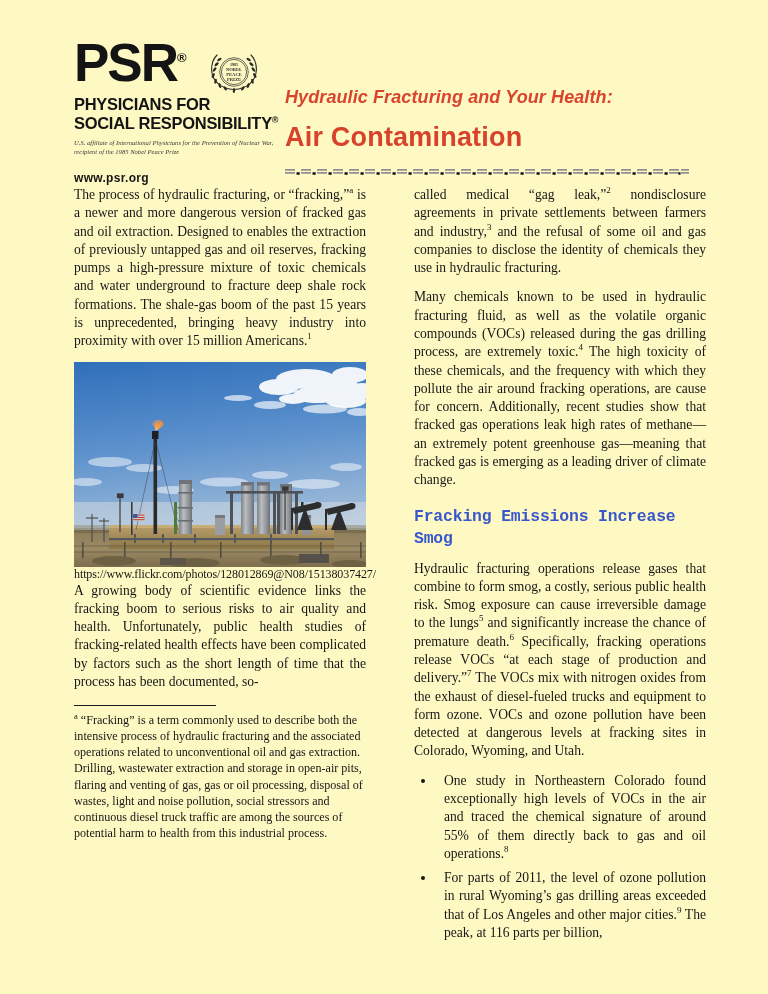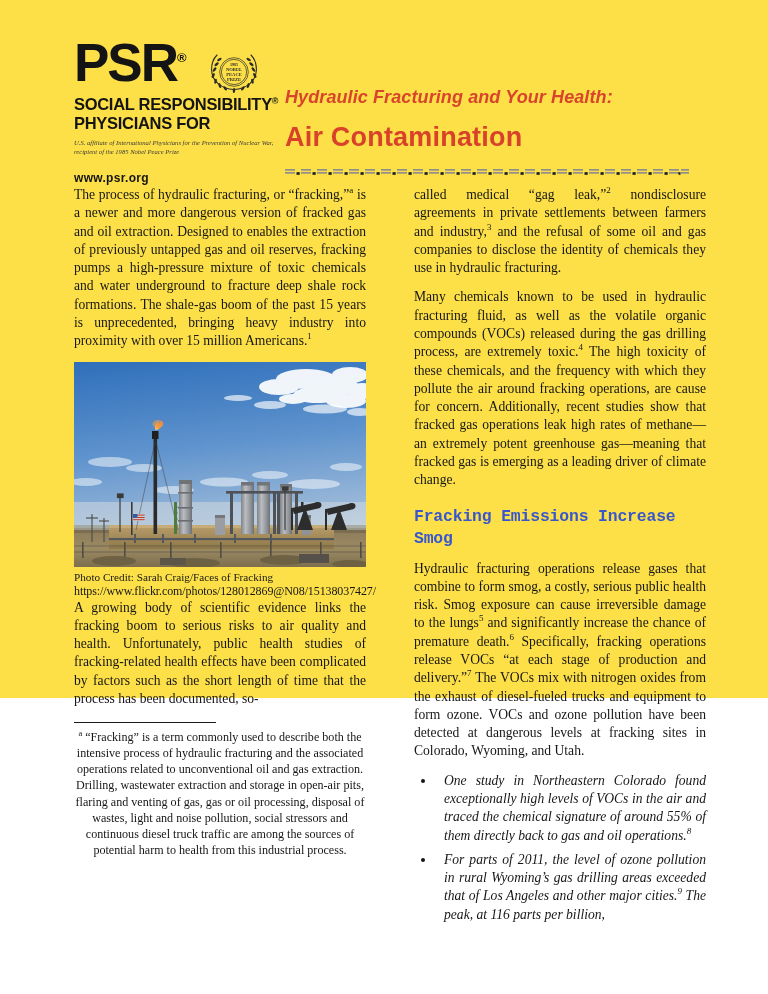--- a/index.html
+++ b/index.html
@@ -10,23 +10,23 @@
   body {
     width: 768px;
     height: 994px;
     font-family: "Liberation Serif", serif;
     color: #1a1a1a;
     position: relative;
     overflow: hidden;
   }
   .page {
     width: 768px;
-    height: 698px;
+    height: 994px;
     position: relative;
-    background: #fde047;
+    background: #fef9c3;
   }
 
   
   .header {
     position: absolute;
     left: 0; top: 0;
     width: 768px;
     height: 178px;
   }
   .brand-block {
@@ -176,21 +176,21 @@
   
   .footnote-rule {
     width: 142px;
     height: 0;
     border-top: 1.3px solid #1b1b1b;
     margin: 14px 0 6px 0;
   }
   .footnote {
     font-size: 12.1px;
     line-height: 1.33;
-    text-align: center;
+    text-align: left;
     color: #161616;
   }
   .footnote .fn-mark {
     font-size: 8.5px;
     vertical-align: super;
     line-height: 0;
   }
 
   
   h2.section-heading {
@@ -209,21 +209,20 @@
     padding: 0;
     list-style: none;
   }
   ul.bullets li {
     position: relative;
     padding-left: 30px;
     margin-bottom: 6px;
     text-align: justify;
     font-size: 13.6px;
     line-height: 1.345;
-    font-style: italic;
   }
   ul.bullets li .bullet-dot {
     position: absolute;
     left: 7px;
     top: 7px;
     width: 4px;
     height: 4px;
     background: #161616;
     border-radius: 50%;
   }
@@ -231,22 +230,22 @@
 </head>
 <body>
 
 <div class="page">
 
   <div class="header">
 
     <div class="brand-block">
       <div class="psr-wordmark"><span>PSR</span><span class="psr-reg">®</span></div>
       <div class="psr-name">
+        <div>PHYSICIANS FOR</div>
         <div><span>SOCIAL RESPONSIBILITY</span><span class="sup">®</span></div>
-        <div>PHYSICIANS FOR</div>
       </div>
       <div class="psr-affil">U.S. affiliate of International Physicians for the Prevention of Nuclear War, recipient of the 1985 Nobel Peace Prize</div>
       <div class="psr-url">www.psr.org</div>
     </div>
 
     <div class="nobel-seal">
       <svg viewBox="0 0 62 62" width="62" height="62" aria-hidden="true">
         <g stroke="#2b2b2b" fill="none" stroke-width="0.7">
           <circle cx="31" cy="30" r="14.3"></circle>
           <circle cx="31" cy="30" r="12.6"></circle>
@@ -567,21 +566,20 @@
 
         <g fill="#6b5f42" opacity="0.9">
           <ellipse cx="40" cy="199" rx="22" ry="5"></ellipse>
           <ellipse cx="120" cy="201" rx="26" ry="5"></ellipse>
           <ellipse cx="210" cy="198" rx="24" ry="5"></ellipse>
           <ellipse cx="276" cy="202" rx="18" ry="4"></ellipse>
         </g>
         <rect x="225" y="192" width="30" height="9" fill="#55504a"></rect>
         <rect x="86" y="196" width="26" height="7" fill="#5d5648"></rect>
       </svg>
-      <div class="photo-credit">Photo Credit: Sarah Craig/Faces of Fracking</div>
       <div class="photo-url">https://www.flickr.com/photos/128012869@N08/15138037427/</div>
     </div>
 
     <p class="body-par" style="">A growing body of scientific evidence links the fracking boom to serious risks to air quality and health. Unfortunately, public health studies of fracking-related health effects have been complicated by factors such as the short length of time that the process has been documented, so-</p>
 
     <div class="footnote-rule"></div>
     <div class="footnote"><span class="fn-mark">a</span><span> “Fracking” is a term commonly used to describe both the intensive process of hydraulic fracturing and the associated operations related to unconventional oil and gas extraction. Drilling, wastewater extraction and storage in open-air pits, flaring and venting of gas, gas or oil processing, disposal of wastes, light and noise pollution, social stressors and continuous diesel truck traffic are among the sources of potential harm to health from this industrial process.</span></div>
   </div>
 
   <div class="col col-right">

